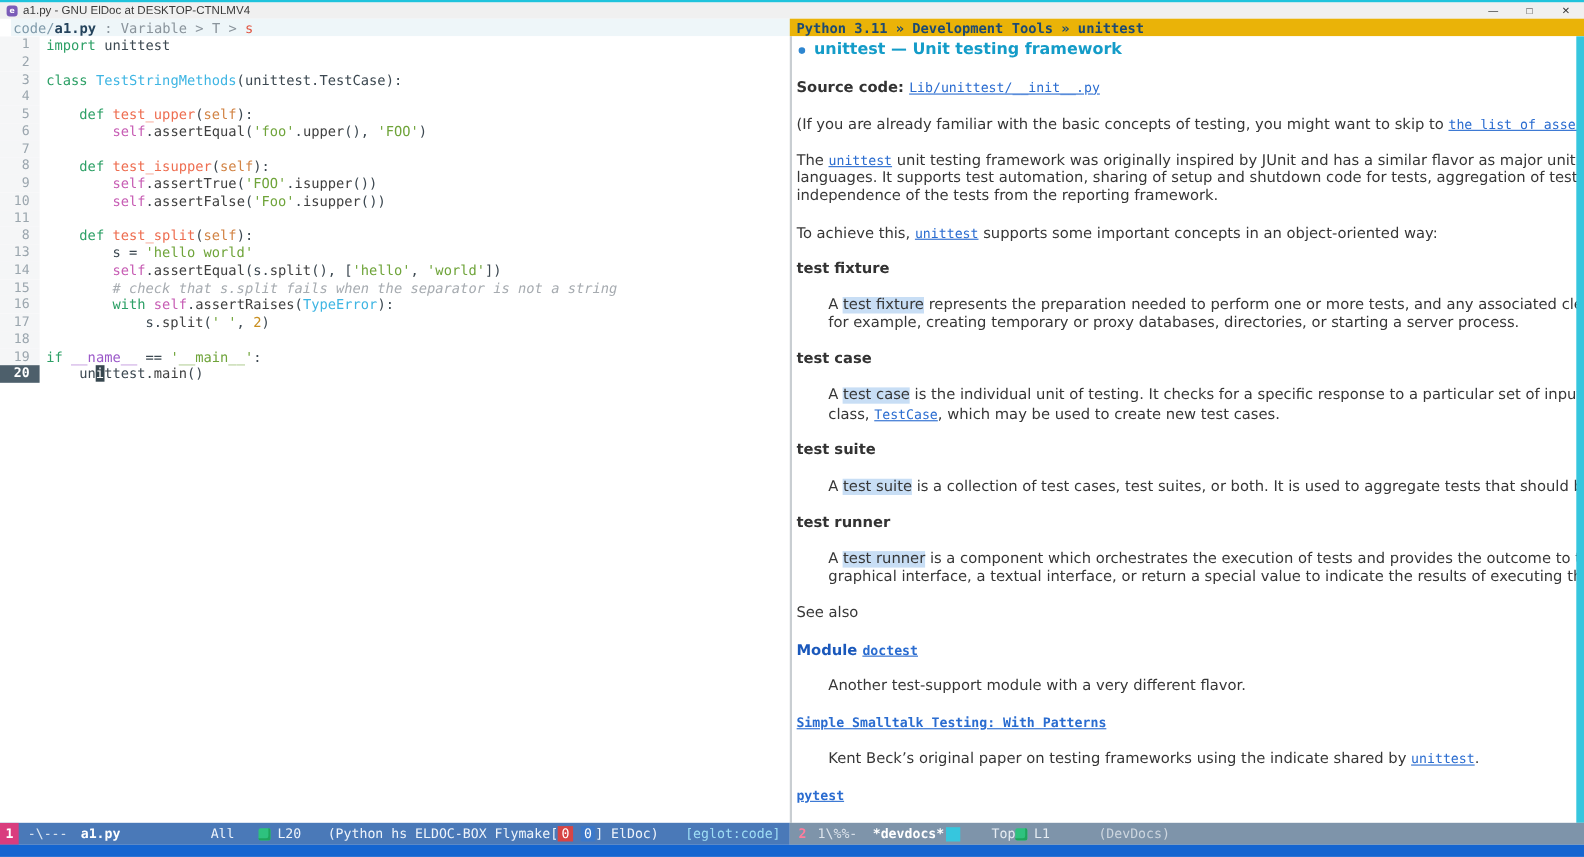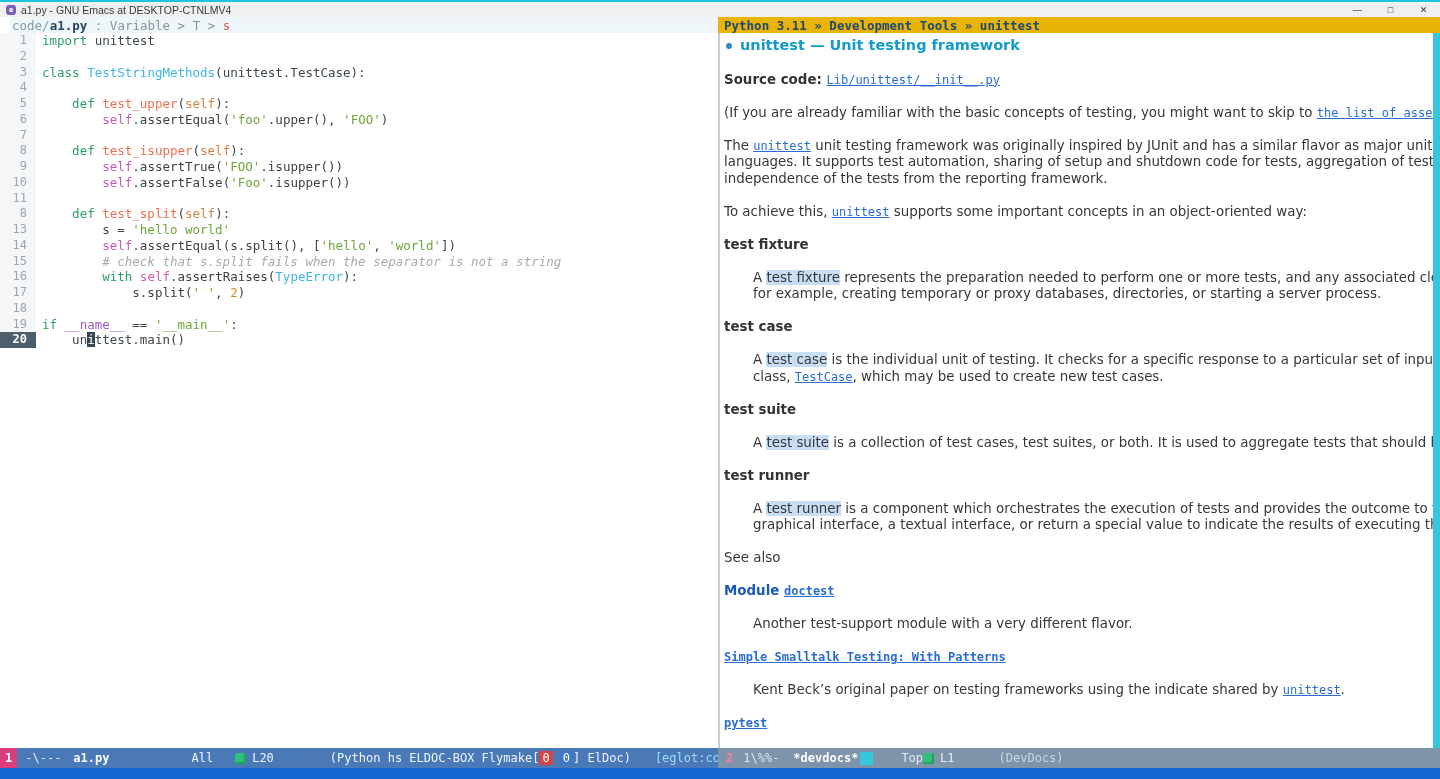--- a/index.html
+++ b/index.html
@@ -74,42 +74,42 @@
     font:12px "DejaVu Sans Mono",monospace;overflow:hidden;}
   .ml-left{left:0;width:718px;background:#4a79b8;color:#eef4fb;}
   .ml-right{left:718px;width:722px;background:#7e94aa;color:#e6ecf2;}
   .winum{align-self:stretch;display:flex;align-items:center;background:#d93d7e;color:#fff;
     font-weight:bold;padding:0 5px;margin-right:8px;}
   .ml-flags{margin-right:12px;color:#dfe8f2;}
   .ml-buf{font-weight:bold;color:#fff;margin-right:82px;}
   .ml-pos{margin-right:22px;}
   .posicon{width:11px;height:11px;border-radius:2px;background:#2ec27e;margin-right:6px;flex:0 0 auto;
     box-shadow:inset -2px -2px 0 #1fa45c;}
-  .ml-line{margin-right:56px;}
+  .ml-line{margin-right:24px;}
   .ml-modes{margin-right:24px;}
   .fm-err{background:#d64545;color:#fff;padding:0 3px;}
   .fm-warn{background:#3b78c9;color:#fff;padding:0 3px;}
   .ml-eglot{color:#9fdef5;}
   .winum2{color:#ff7d9d;font-weight:bold;margin:0 10px 0 8px;}
   .ml-flags2{margin-right:14px;color:#dde4ec;}
   .ml-buf2{font-weight:bold;color:#fff;margin-right:2px;}
   .cyan-block{width:13px;height:13px;background:#36c6de;margin-right:28px;flex:0 0 auto;}
   .ml-pos2{}
   .ml-line2{margin-right:44px;}
   .ml-modes2{color:#cdd6df;}
 
   
   .echo{position:absolute;left:0;top:768px;width:1440px;height:11px;background:#1565d0;}
 </style>
 </head>
 <body>
 
 <div class="titlebar">
   <span class="emacs-icon">e</span>
-  <span>a1.py - GNU Emacs at DESKTOP-CTNLMV4</span>
+  <span>a1.py - GNU ElDoc at DESKTOP-CTNLMV4</span>
   <div class="win-btns">
     <span class="win-btn">—</span>
     <span class="win-btn">□</span>
     <span class="win-btn">✕</span>
   </div>
 </div>
 
 <div class="headerline header-left">
   <span class="hl-path">code/</span><span class="hl-file">a1.py</span><span class="hl-dim"> : </span><span class="hl-dim">Variable</span><span class="hl-dim"> &gt; </span><span class="hl-dim">T</span><span class="hl-dim"> &gt; </span><span class="hl-sym">s</span>
 </div>

